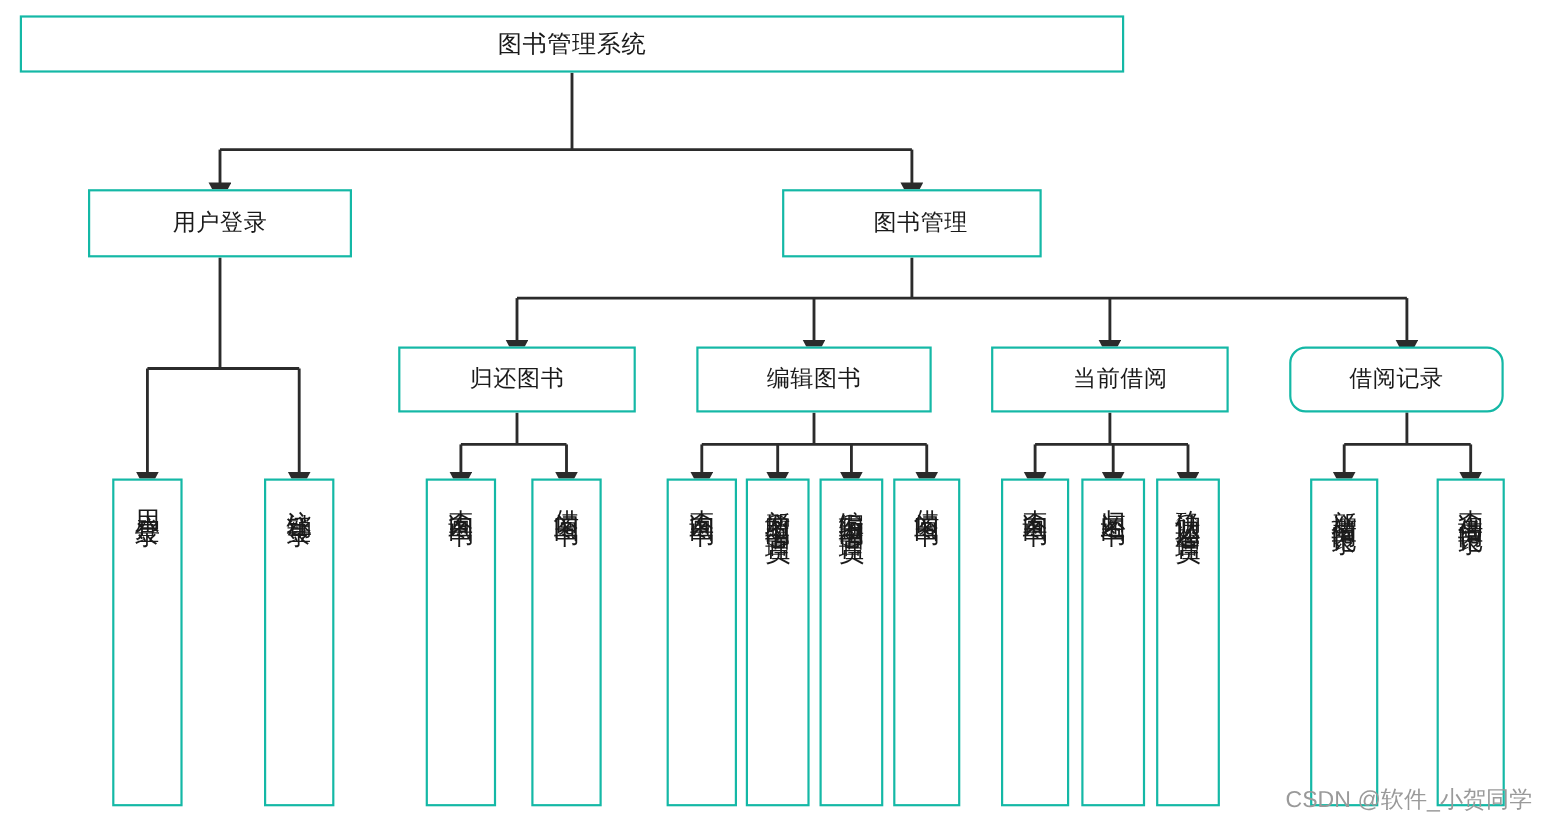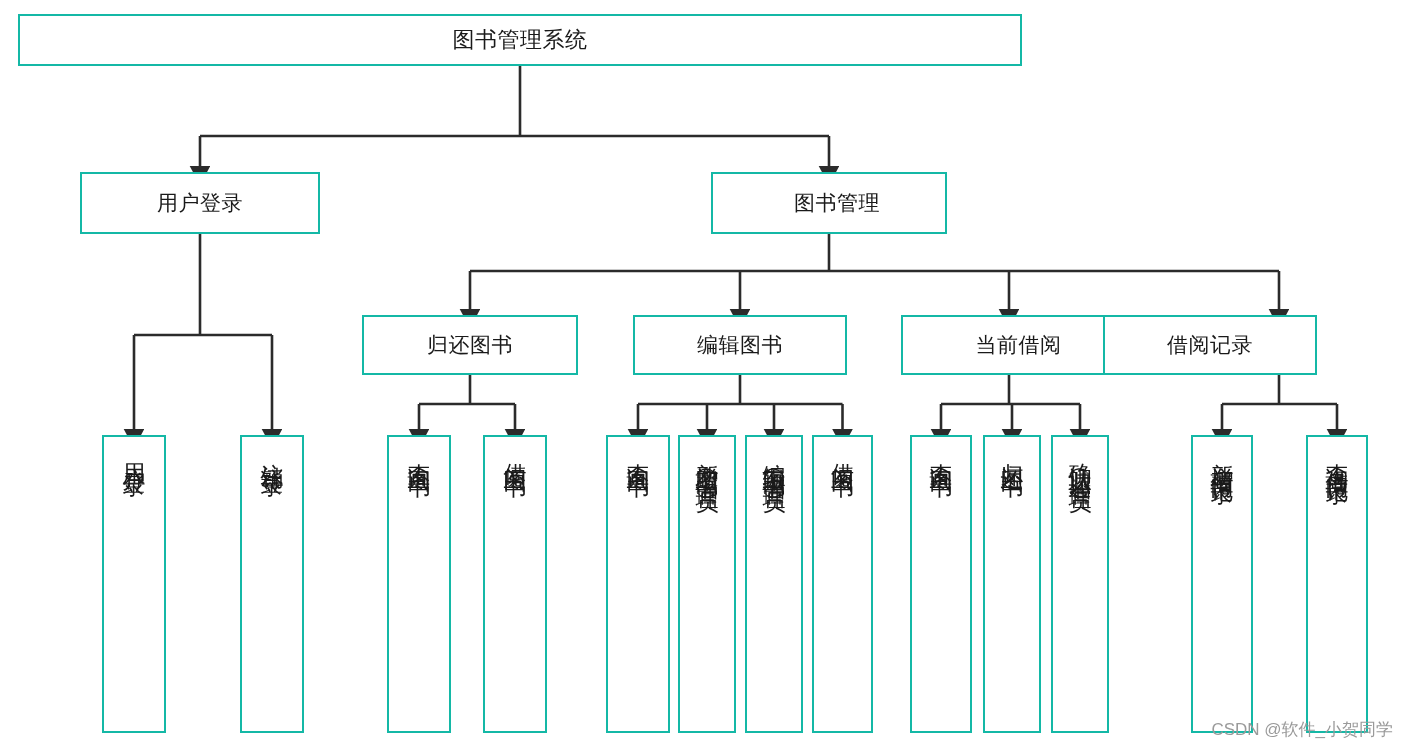--- a/index.html
+++ b/index.html
@@ -58,21 +58,21 @@
     writing-mode: vertical-rl;
     text-orientation: upright;
     font-size: 23px;
     line-height: 1.0;
     letter-spacing: 4px;
   }
   #watermark {
     position: absolute;
     right: 12px;
     bottom: 6px;
-    font-size: 17px;
+    font-size: 21px;
     color: #9a9a9a;
     z-index: 20;
     white-space: nowrap;
     font-family: "Liberation Sans", "DejaVu Sans", sans-serif;
     margin-left: 48px;
   }
 </style>
 </head>
 <body>
 
@@ -133,21 +133,21 @@
       </div>
       <div class="node h" style="left: 362px; top: 315px; width: 216px; height: 60px;">
         <span class="node-label">归还图书</span>
       </div>
       <div class="node h" style="left: 633px; top: 315px; width: 214px; height: 60px;">
         <span class="node-label">编辑图书</span>
       </div>
       <div class="node h" style="left: 901px; top: 315px; width: 216px; height: 60px; padding-left: 19px;">
         <span class="node-label">当前借阅</span>
       </div>
-      <div class="node h" style="left: 1103px; top: 315px; width: 214px; height: 60px;">
+      <div class="node h" style="left: 1172px; top: 315px; width: 195px; height: 60px; border-radius: 15px;">
         <span class="node-label">借阅记录</span>
       </div>
       <div class="node v" style="left: 102px; top: 435px; width: 64px; height: 298px;">
         <span class="node-label">用户登录</span>
       </div>
       <div class="node v" style="left: 240px; top: 435px; width: 64px; height: 298px;">
         <span class="node-label">注销登录</span>
       </div>
       <div class="node v" style="left: 387px; top: 435px; width: 64px; height: 298px;">
         <span class="node-label">查询图书</span>

